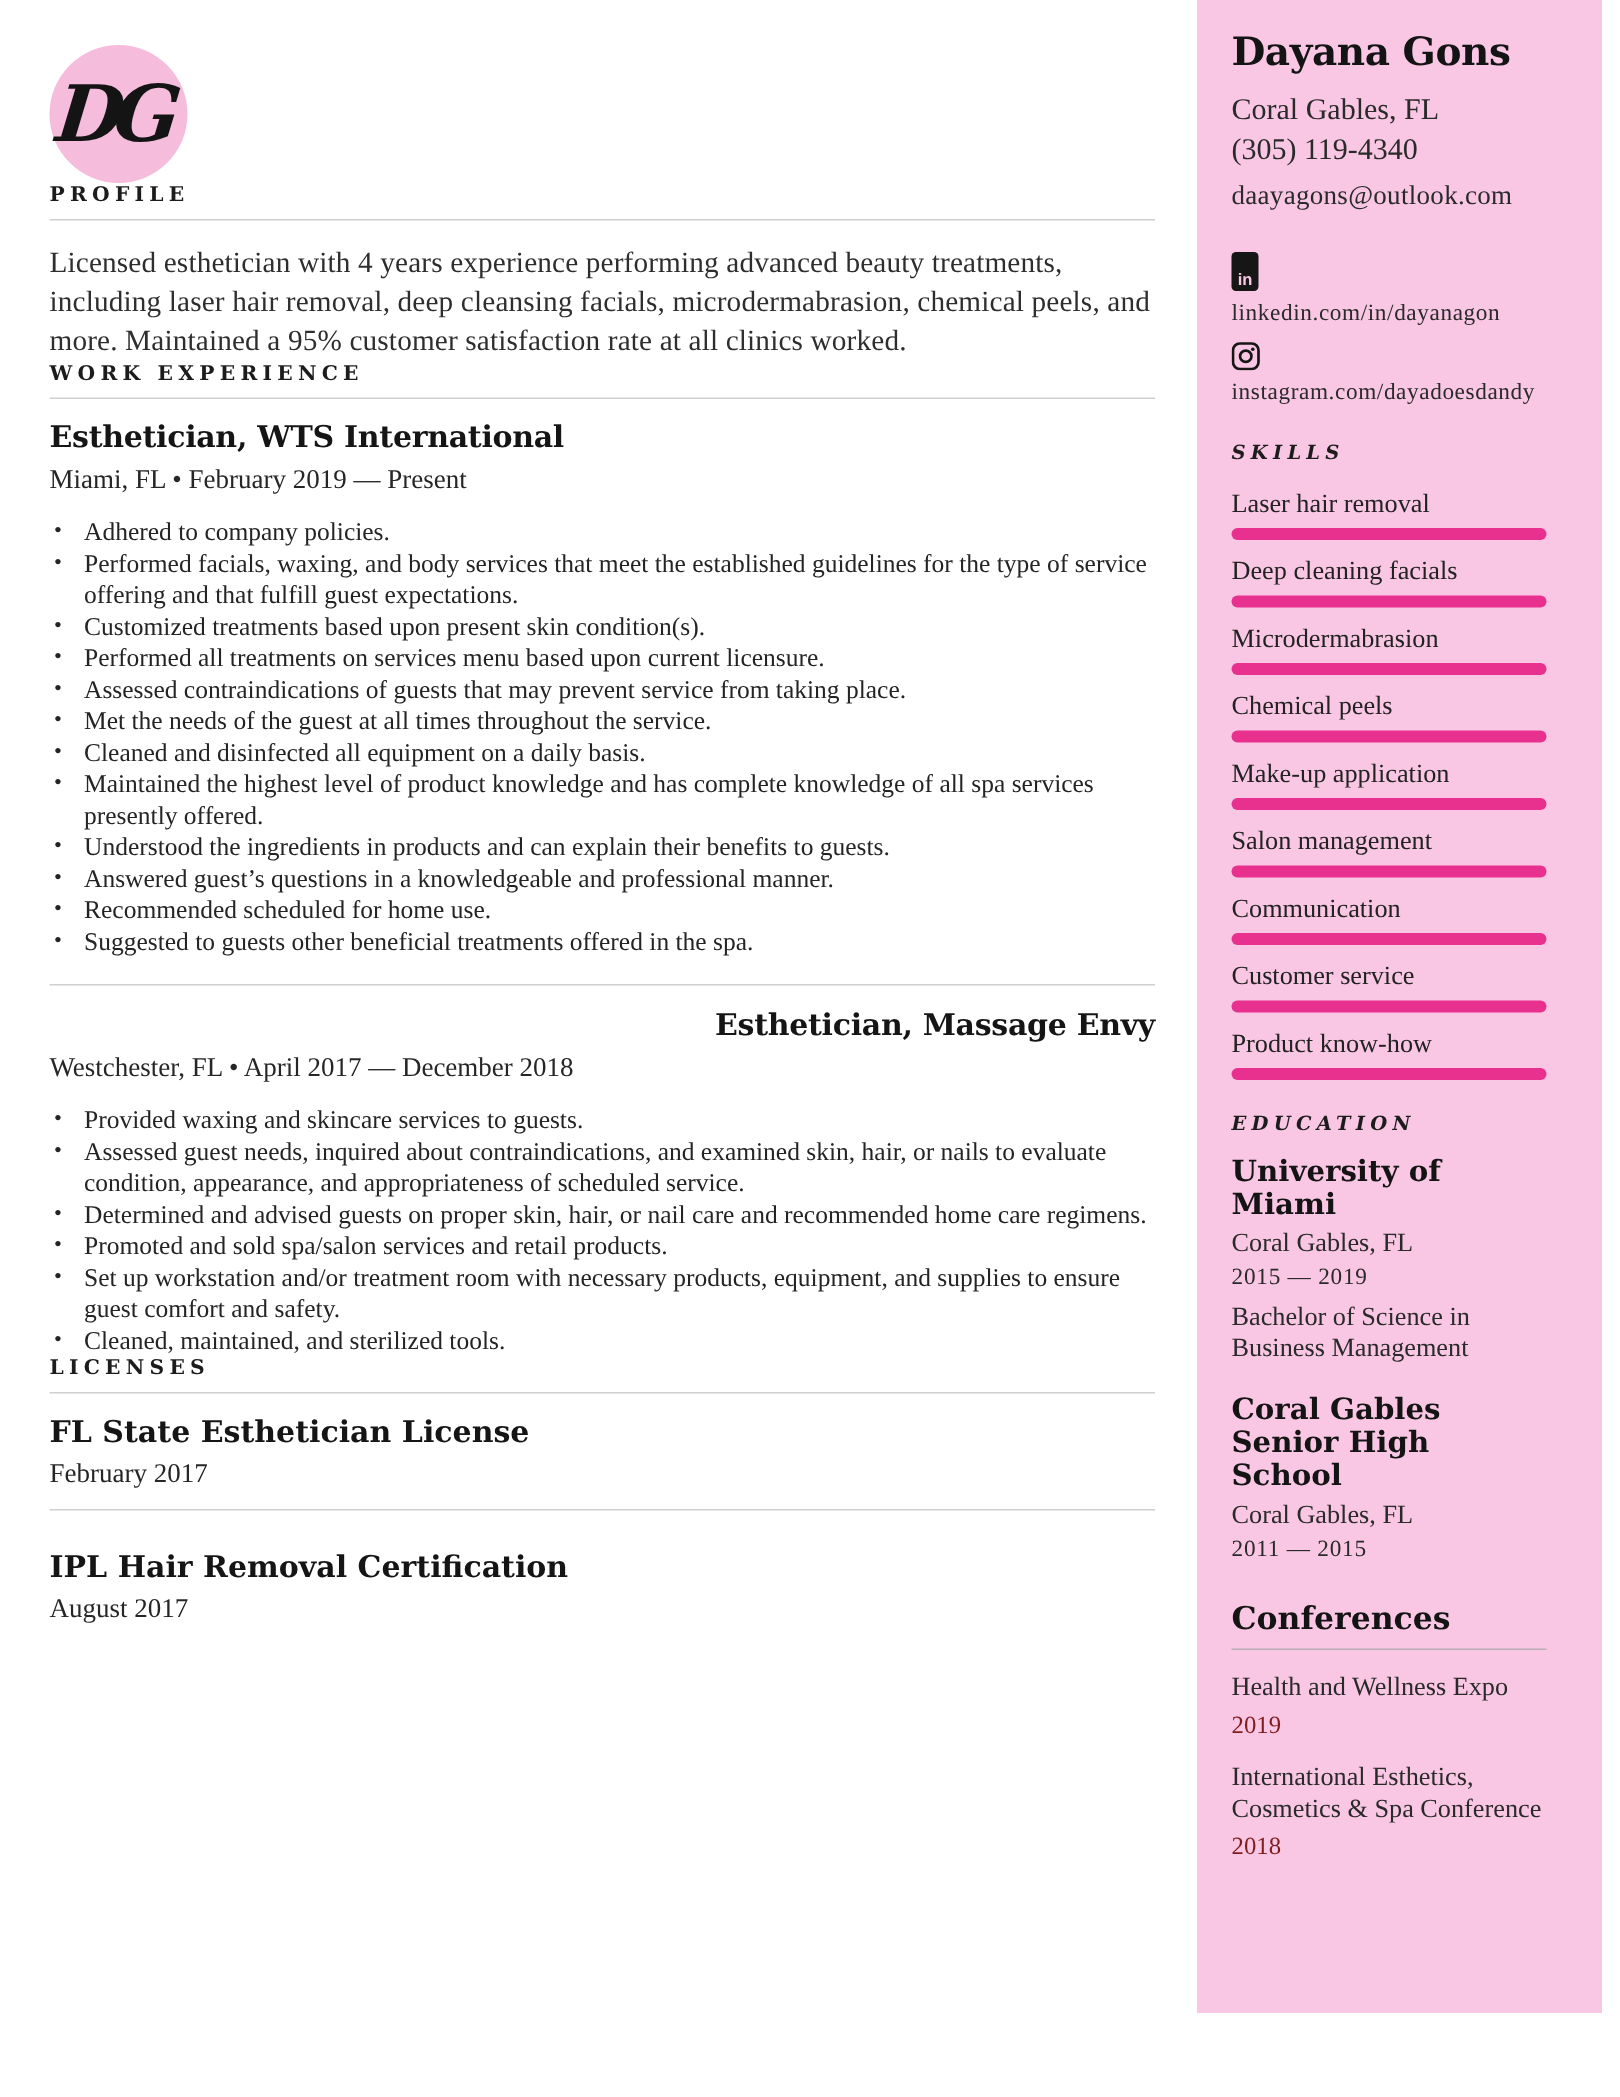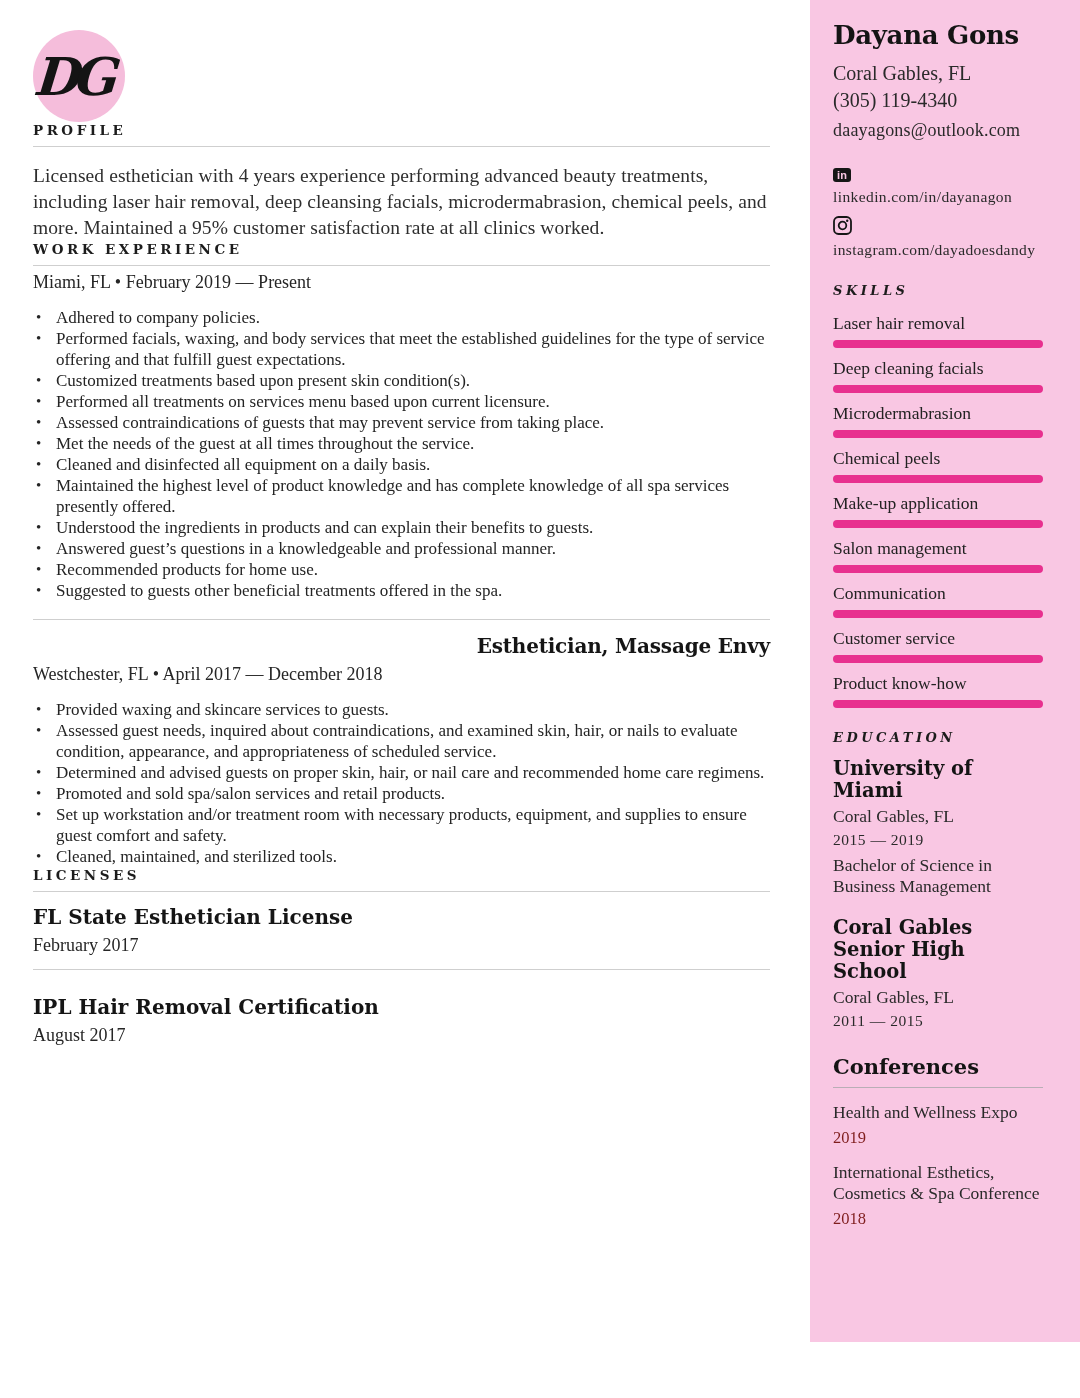--- a/index.html
+++ b/index.html
@@ -24,28 +24,28 @@
   ul.bullets{list-style:none;margin:14px 0 0 0;padding:0;}
   ul.bullets li{position:relative;padding-left:23px;font-size:17px;line-height:21px;color:#242424;}
   ul.bullets li::before{content:"•";position:absolute;left:3px;top:0;font-size:15px;color:#242424;}
   hr.job-divider{border:none;border-top:1px solid #cfcfcf;margin:18px 0 0 0;}
   .job2 .job-title{margin-top:14px;text-align:right;}
   .lic-title{font-family:"DejaVu Serif", serif;font-size:20px;font-weight:bold;color:#151515;margin:13px 0 0 0;}
   .lic-title.second{margin-top:25px;}
   .lic-date{font-size:18px;color:#262626;margin-top:6px;}
   hr.lic-divider{border:none;border-top:1px solid #cfcfcf;margin:13px 0 0 0;}
   
-  .sidebar{position:absolute;right:0;top:0;width:270px;height:1342px;background:#f9c7e3;
+  .sidebar{position:absolute;right:12px;top:0;width:270px;height:1342px;background:#f9c7e3;
         box-sizing:border-box;padding:20px 37px 0 23px;color:#1f1f1f;}
   .sb-name{font-family:"DejaVu Serif", serif;font-size:26px;font-weight:bold;color:#141414;
         margin:0;letter-spacing:-0.3px;}
   .sb-contact{margin-top:10px;font-size:20px;line-height:27px;color:#2a2a2a;}
   .sb-email{font-size:18px;margin-top:3px;letter-spacing:0.2px;}
   .sb-social{margin-top:24px;}
-  .li-icon{width:18px;height:14px;background:#161616;border-radius:3px;color:#f9c7e3;
+  .li-icon{width:18px;height:26px;background:#161616;border-radius:3px;color:#f9c7e3;
         display:flex;align-items:flex-end;justify-content:center;
         font-family:"Liberation Sans", sans-serif;font-weight:bold;font-size:11px;line-height:14px;}
   .sb-link{font-size:15.5px;letter-spacing:0.4px;color:#2a2a2a;margin:6px 0 10px 0;}
   .ig-icon{display:block;}
   .sb-h{font-family:"DejaVu Serif", serif;font-size:13px;font-weight:bold;color:#1c1c1c;
         letter-spacing:3.5px;margin:0;font-style:italic;}
   .sb-h.skills{margin-top:24px;}
   .sb-h.edu{margin-top:22px;}
   .skill-list{margin-top:15px;}
   .skill{margin-bottom:9px;}
@@ -78,33 +78,34 @@
       <h2 class="sec sec-profile">PROFILE</h2>
       <hr class="rule">
       <p class="profile-text">Licensed esthetician with 4 years experience performing advanced beauty treatments, including laser hair removal, deep cleansing facials, microdermabrasion, chemical peels, and more. Maintained a 95% customer satisfaction rate at all clinics worked.</p>
     </section>
 
     <section>
       <h2 class="sec sec-work">WORK EXPERIENCE</h2>
       <hr class="rule">
 
       <div class="job">
+        <div class="job-title">Esthetician, WTS International</div>
         <div class="job-meta">Miami, FL • February 2019 — Present</div>
         <ul class="bullets">
           <li>Adhered to company policies.</li>
           <li>Performed facials, waxing, and body services that meet the established guidelines for the type of service offering and that fulfill guest expectations.</li>
           <li>Customized treatments based upon present skin condition(s).</li>
           <li>Performed all treatments on services menu based upon current licensure.</li>
           <li>Assessed contraindications of guests that may prevent service from taking place.</li>
           <li>Met the needs of the guest at all times throughout the service.</li>
           <li>Cleaned and disinfected all equipment on a daily basis.</li>
           <li>Maintained the highest level of product knowledge and has complete knowledge of all spa services presently offered.</li>
           <li>Understood the ingredients in products and can explain their benefits to guests.</li>
           <li>Answered guest’s questions in a knowledgeable and professional manner.</li>
-          <li>Recommended products for home use.</li>
+          <li>Recommended scheduled for home use.</li>
           <li>Suggested to guests other beneficial treatments offered in the spa.</li>
         </ul>
       </div>
 
       <hr class="job-divider">
 
       <div class="job job2">
         <div class="job-title">Esthetician, Massage Envy</div>
         <div class="job-meta">Westchester, FL • April 2017 — December 2018</div>
         <ul class="bullets">

